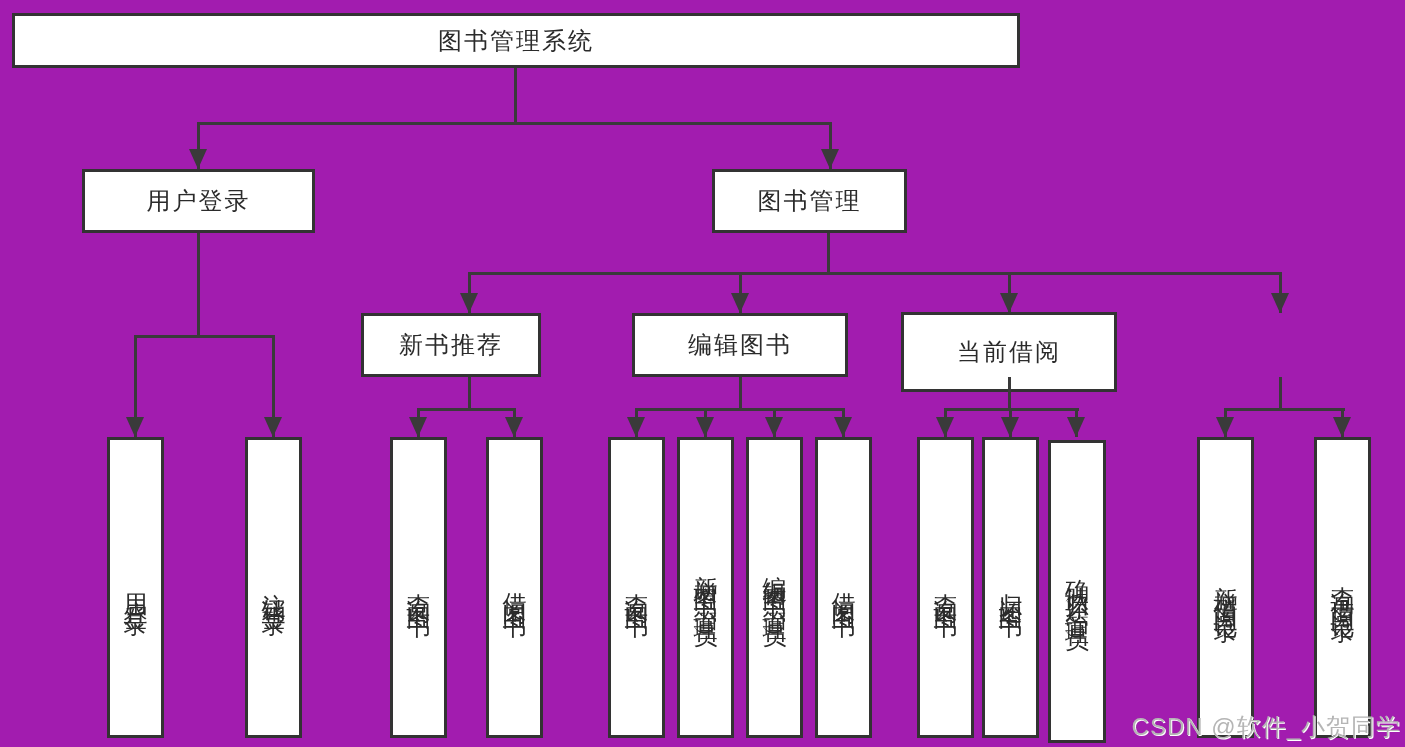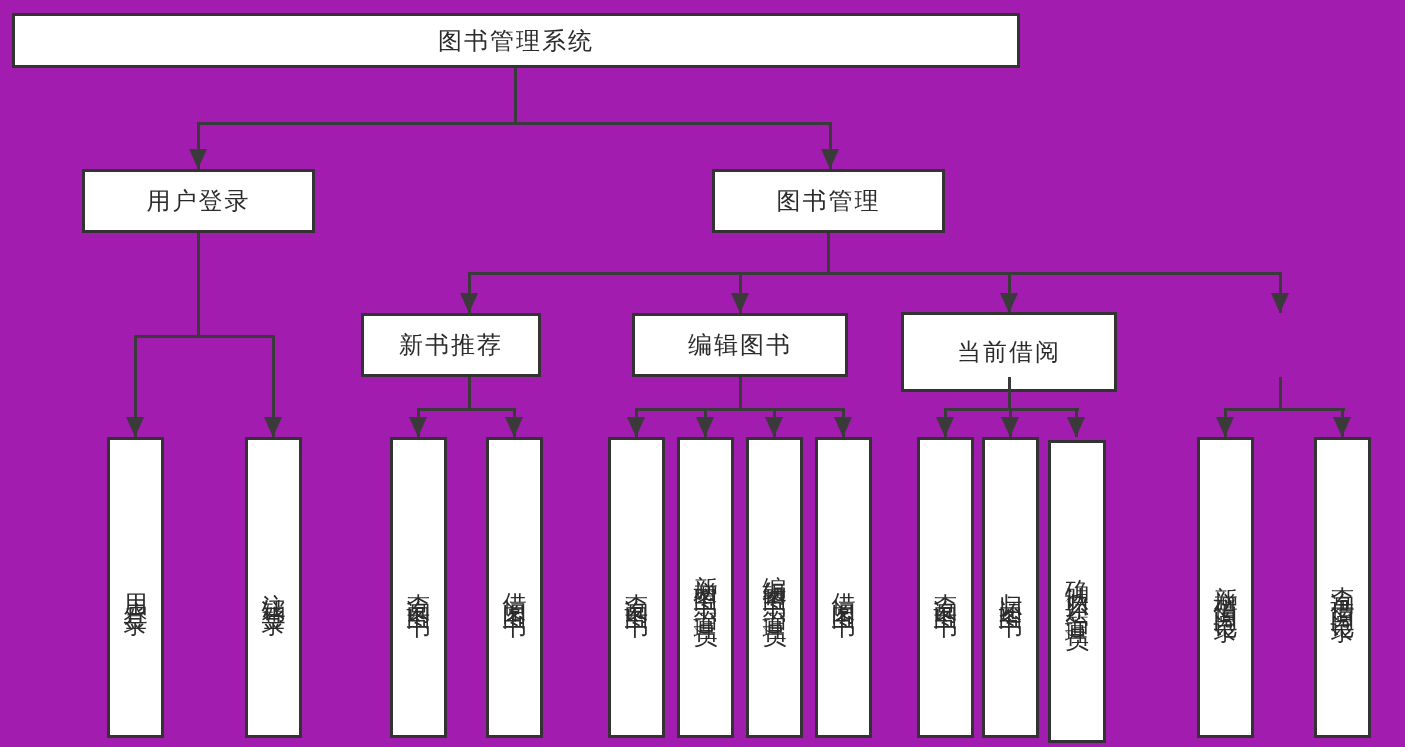--- a/index.html
+++ b/index.html
@@ -64,21 +64,21 @@
   <div class="box" style="left:12px;top:13px;width:1008px;height:55px">图书管理系统</div>
 
   <div class="vline" style="left:514px;top:68px;height:54px"></div>
   <div class="hline" style="left:197px;top:122px;width:635px"></div>
   <div class="vline" style="left:197px;top:122px;height:47px"></div>
   <div class="arrow" style="left:189px;top:149px"></div>
   <div class="vline" style="left:829px;top:122px;height:47px"></div>
   <div class="arrow" style="left:821px;top:149px"></div>
 
   <div class="box" style="left:82px;top:169px;width:233px;height:64px">用户登录</div>
-  <div class="box" style="left:712px;top:169px;width:233px;height:64px">图书管理</div>
+  <div class="box" style="left:712px;top:169px;width:195px;height:64px">图书管理</div>
 
   <div class="vline" style="left:197px;top:233px;height:102px"></div>
   <div class="hline" style="left:134px;top:335px;width:141px"></div>
   <div class="vline" style="left:134px;top:335px;height:102px"></div>
   <div class="arrow" style="left:126px;top:417px"></div>
   <div class="vline" style="left:272px;top:335px;height:102px"></div>
   <div class="arrow" style="left:264px;top:417px"></div>
 
   <div class="vline" style="left:827px;top:233px;height:39px"></div>
   <div class="hline" style="left:468px;top:272px;width:814px"></div>
@@ -140,14 +140,15 @@
   <div class="box vbox" style="left:746px;top:437px;width:57px;height:301px">编辑图书（管理员）</div>
   <div class="box vbox" style="left:815px;top:437px;width:57px;height:301px">借阅图书</div>
 
   <div class="box vbox" style="left:917px;top:437px;width:57px;height:301px">查询图书</div>
   <div class="box vbox" style="left:982px;top:437px;width:57px;height:301px">归还图书</div>
   <div class="box vbox" style="left:1048px;top:440px;width:58px;height:303px">确认归还（管理员）</div>
 
   <div class="box vbox" style="left:1197px;top:437px;width:57px;height:301px">新增借阅记录</div>
   <div class="box vbox" style="left:1314px;top:437px;width:57px;height:301px">查询借阅记录</div>
 
+  <div class="watermark">CSDN @软件_小贺同学</div>
 
 </div>
 
 </body></html>

